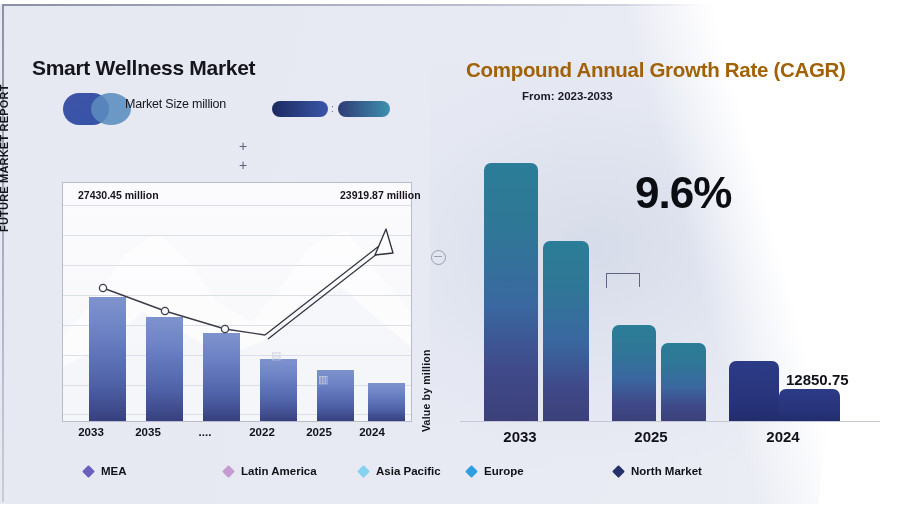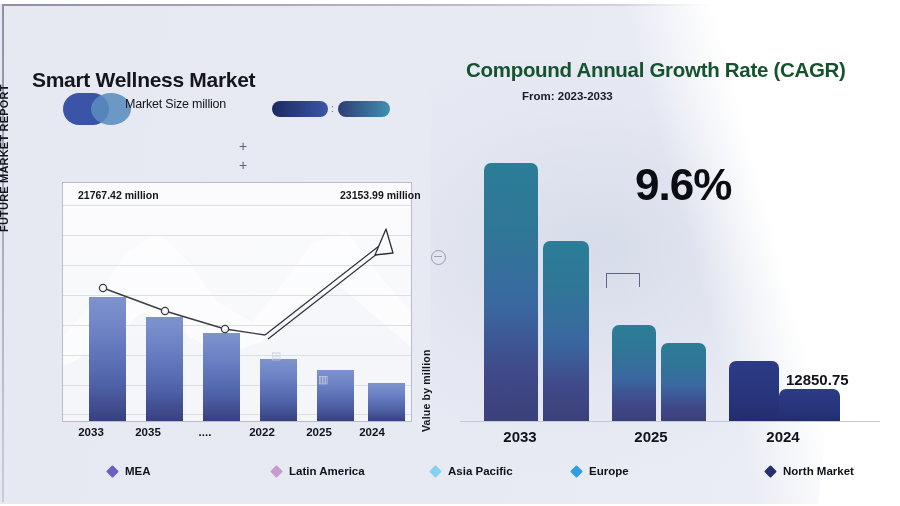--- a/index.html
+++ b/index.html
@@ -28,21 +28,21 @@
     pointer-events:none;
   }
   .blob2{
     position:absolute;left:560px;top:0px;width:360px;height:506px;
     background:linear-gradient(255deg,#ffffff 0%,#ffffff 42%,rgba(255,255,255,0) 60%);
     pointer-events:none;
   }
 
   
   .title-left{
-    position:absolute;left:32px;top:68px;font-size:21px;font-weight:bold;
+    position:absolute;left:32px;top:56px;font-size:21px;font-weight:bold;
     color:#15161c;letter-spacing:-.3px;white-space:nowrap;
   }
   .logo{position:absolute;left:63px;top:93px;width:68px;height:32px;}
   .logo .c1{position:absolute;left:0;top:0;width:46px;height:32px;border-radius:16px/16px;
             background:linear-gradient(135deg,#3f53a8,#3554a5);}
   .logo .c2{position:absolute;left:28px;top:0;width:40px;height:32px;border-radius:20px/16px;
             background:#5b8cbe;opacity:.88;}
   .logo-label{
     position:absolute;left:125px;top:97px;font-size:12.5px;font-weight:normal;color:#15161c;
     letter-spacing:-.2px;white-space:nowrap;
@@ -76,41 +76,41 @@
   .minus-icon:after{content:"";position:absolute;left:2px;top:5px;width:8px;height:1px;background:#9a9eb0;}
 
   .val-left{position:absolute;left:78px;top:189px;font-size:10.5px;font-weight:bold;color:#15161c;}
   .val-right{position:absolute;left:340px;top:189px;font-size:10.5px;font-weight:bold;color:#15161c;}
 
   .lbar{position:absolute;bottom:0;background:linear-gradient(180deg,#7e93cd 0%,#6b81c4 30%,#4f62a8 70%,#37407e 100%);}
   .xlab{position:absolute;top:426px;font-size:11.5px;font-weight:bold;color:#101119;text-align:center;}
 
   
   .title-right{
-    position:absolute;left:466px;top:58px;font-size:20.5px;font-weight:bold;color:#14532d;
+    position:absolute;left:466px;top:58px;font-size:20.5px;font-weight:bold;color:#a16207;
     letter-spacing:-.3px;white-space:nowrap;
   }
   .sub-right{position:absolute;left:522px;top:90px;font-size:11.5px;font-weight:bold;color:#1a1b22;}
-  .cagr{position:absolute;left:635px;top:160px;font-size:44px;font-weight:bold;color:#0c0d12;letter-spacing:-1px;}
+  .cagr{position:absolute;left:635px;top:168px;font-size:44px;font-weight:bold;color:#0c0d12;letter-spacing:-1px;}
   .cagr-sub{position:absolute;left:640px;top:212px;font-size:12.5px;font-weight:bold;color:#14151b;white-space:nowrap;}
 
   .rbar{position:absolute;border-radius:7px 7px 0 0;}
   .grad-tn{background:linear-gradient(180deg,#2b7d98 0%,#2f7796 25%,#3a68a0 55%,#404a8a 80%,#3b4079 100%);}
   .navy{background:linear-gradient(180deg,#2c3b86 0%,#28357c 60%,#222d6d 100%);}
   .baseline{position:absolute;left:460px;top:421px;width:420px;height:1px;background:#c3c7d6;}
   .rxlab{position:absolute;top:428px;font-size:15px;font-weight:bold;color:#101119;text-align:center;}
   .rval{position:absolute;left:786px;top:371px;font-size:15px;font-weight:bold;color:#101119;}
 
   .bracket{position:absolute;left:606px;top:273px;width:32px;height:14px;
            border-left:1.4px solid #5f6480;border-top:1.4px solid #5f6480;}
   .bracket:after{content:"";position:absolute;right:-1.4px;top:-1.4px;width:1.4px;height:14px;background:#5f6480;}
 
   
   .legend{position:absolute;left:84px;top:465px;display:flex;align-items:center;gap:0;}
-  .lg-item{display:flex;align-items:center;margin-left:24px;}
+  .lg-item{display:flex;align-items:center;}
   .lg-dot{width:9px;height:9px;transform:rotate(45deg);border-radius:1px;margin-right:8px;}
   .lg-txt{font-size:11.5px;font-weight:bold;color:#111219;white-space:nowrap;}
 
   .ghost{position:absolute;color:#cfd3df;font-size:11px;}
 </style>
 </head>
 <body>
 
 <div id="root">
 
@@ -166,22 +166,22 @@
       <circle cx="162" cy="146" r="3.6" fill="#fbfbfd" stroke="#3a3c49" stroke-width="1.3"></circle>
       <path d="M202,152 L316,63" fill="none" stroke="#2d2f3c" stroke-width="1.2"></path>
       <path d="M205,156 L319,67" fill="none" stroke="#2d2f3c" stroke-width="1.2"></path>
       <path d="M323,46 L312,72 L330,70 Z" fill="#fdfdff" stroke="#2d2f3c" stroke-width="1.3" stroke-linejoin="round"></path>
     </svg>
 
     <div class="ghost" style="left:208px;top:166px;">▤</div>
     <div class="ghost" style="left:255px;top:190px;">▥</div>
   </div>
 
-  <div class="val-left">21767.42 million</div>
-  <div class="val-right">23153.99 million</div>
+  <div class="val-left">27430.45 million</div>
+  <div class="val-right">23919.87 million</div>
 
   <div class="minus-icon"></div>
   <div class="vlabel-right">Value by million</div>
 
   <div class="xlab" style="left:66px;width:50px;">2033</div>
   <div class="xlab" style="left:123px;width:50px;">2035</div>
   <div class="xlab" style="left:180px;width:50px;">....</div>
   <div class="xlab" style="left:237px;width:50px;">2022</div>
   <div class="xlab" style="left:294px;width:50px;">2025</div>
   <div class="xlab" style="left:347px;width:50px;">2024</div>
@@ -211,25 +211,25 @@
 
   <div class="legend">
     <div class="lg-item" style="width:140px;">
       <span class="lg-dot" style="background:#6d5fbf;"></span>
       <span class="lg-txt">MEA</span>
     </div>
     <div class="lg-item" style="width:135px;text-align:center;">
       <span class="lg-dot" style="background:#c79ad2;"></span>
       <span class="lg-txt">Latin America</span>
     </div>
-    <div class="lg-item" style="width:117px;">
+    <div class="lg-item" style="width:108px;">
       <span class="lg-dot" style="background:#84d2ef;"></span>
       <span class="lg-txt">Asia Pacific</span>
     </div>
-    <div class="lg-item" style="width:170px;">
+    <div class="lg-item" style="width:147px;">
       <span class="lg-dot" style="background:#2f9fe0;"></span>
       <span class="lg-txt">Europe</span>
     </div>
     <div class="lg-item">
       <span class="lg-dot" style="background:#26306b;"></span>
       <span class="lg-txt">North Market</span>
     </div>
   </div>
 
 </div>

